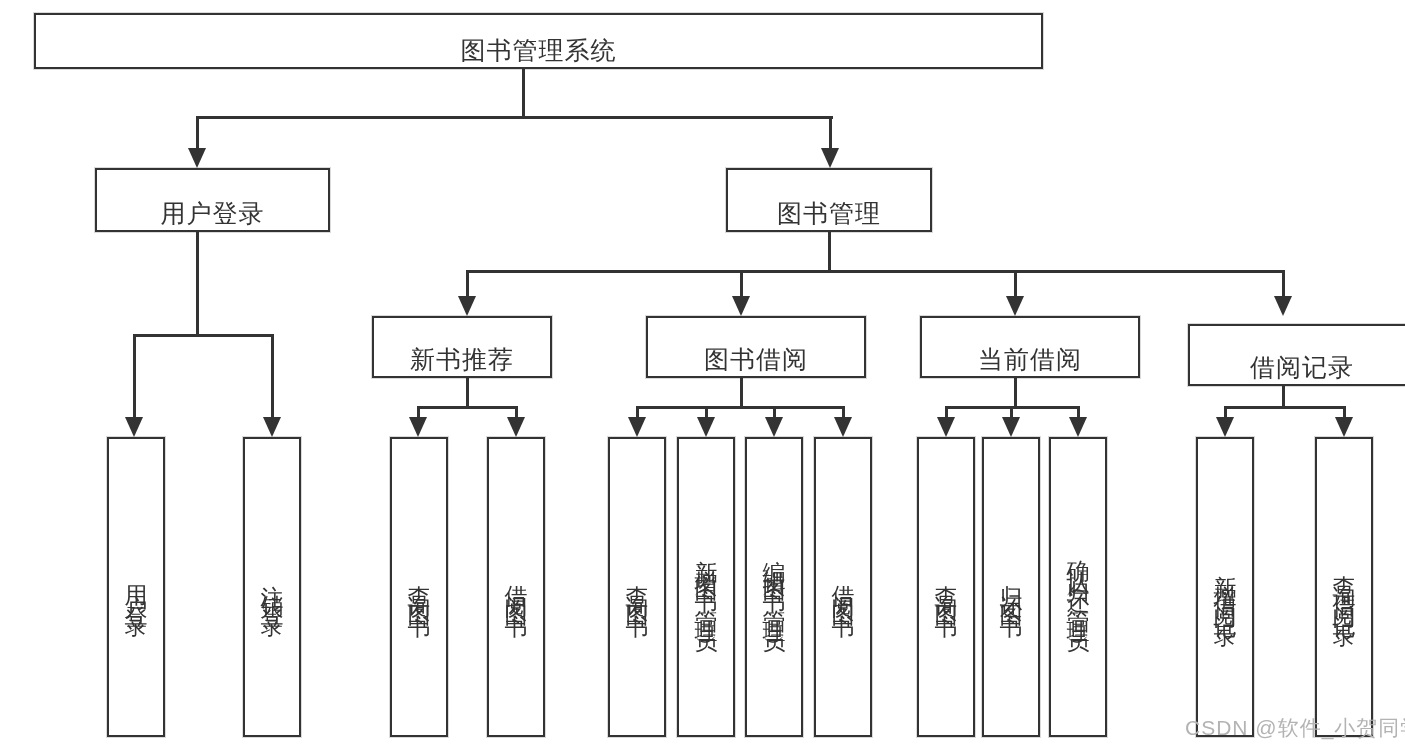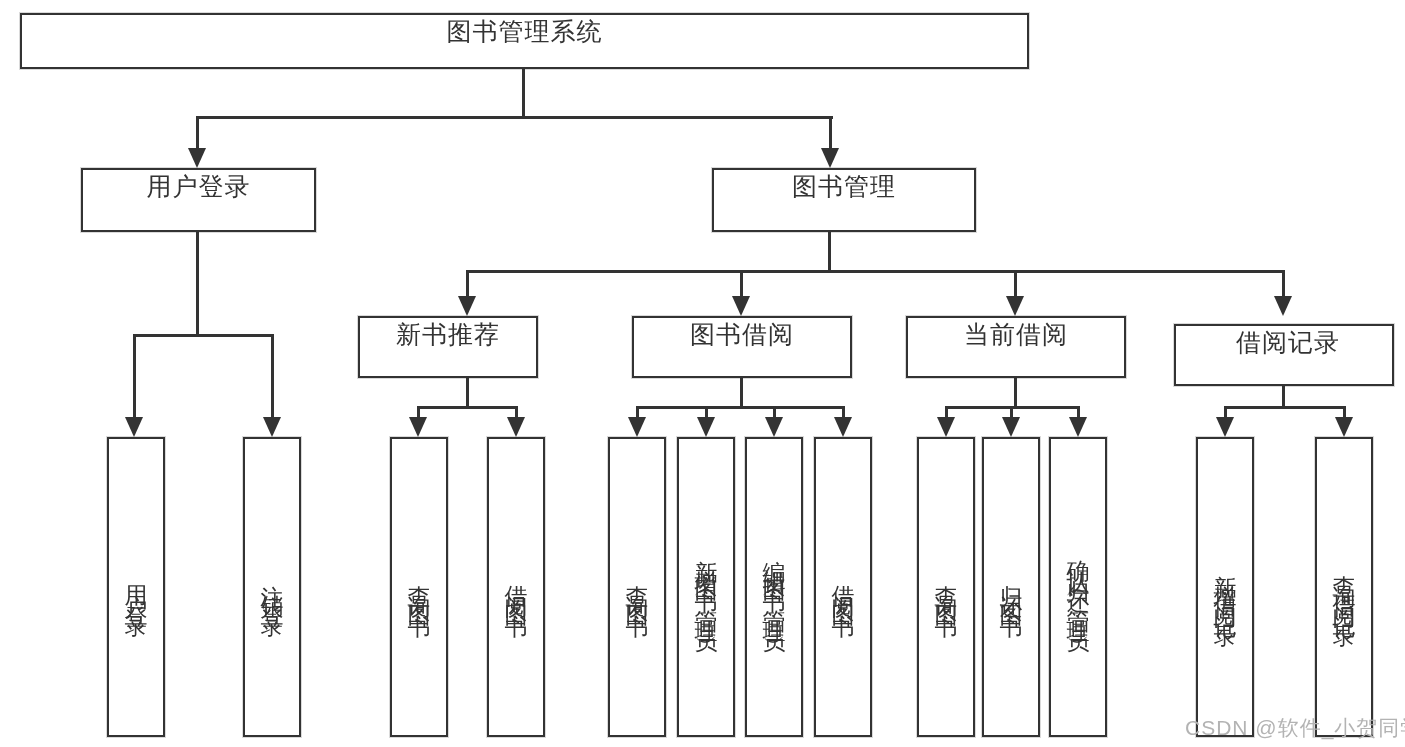--- a/index.html
+++ b/index.html
@@ -9,25 +9,26 @@
     width:1405px;height:747px;
     background:var(--box-bg,#ffffff);
     font-family:"Liberation Sans","DejaVu Sans",sans-serif;
     overflow:hidden;
   }
   .node{
     position:absolute;
     border:2px solid var(--box-border,#333333);
     background:var(--box-bg,#ffffff);
     box-shadow:0 0 0 1px rgba(51,51,51,0.18);
-    display:flex;align-items:flex-start;justify-content:center;
+    display:flex;align-items:flex-end;justify-content:center;
     color:var(--text,#333333);
     font-size:25px;
     letter-spacing:1px;
     z-index:2;
+    margin-left:14px;
   }
   .leaf{
     position:absolute;
     top:437px;height:300px;width:58px;
     border:2px solid var(--box-border,#333333);
     background:var(--box-bg,#ffffff);
     box-shadow:0 0 0 1px rgba(51,51,51,0.18);
     display:flex;align-items:center;justify-content:center;
     color:var(--text,#333333);
     font-size:23px;
@@ -69,21 +70,21 @@
   <div class="vl" style="left:522px;top:69px;height:49px;"></div>
   <div class="hl" style="left:196px;top:116px;width:637px;"></div>
   <div class="vl" style="left:196px;top:116px;height:34px;"></div>
   <div class="arrow" style="left:188px;top:148px;"></div>
   <div class="vl" style="left:829px;top:116px;height:34px;"></div>
   <div class="arrow" style="left:821px;top:148px;"></div>
 
   <div class="node" style="left:81px;top:168px;width:235px;height:64px;">
     <span>用户登录</span>
   </div>
-  <div class="node" style="left:712px;top:168px;width:264px;height:64px;">
+  <div class="node" style="left:712px;top:168px;width:206px;height:64px;">
     <span>图书管理</span>
   </div>
 
   <div class="vl" style="left:196px;top:232px;height:104px;"></div>
   <div class="hl" style="left:133px;top:334px;width:141px;"></div>
   <div class="vl" style="left:133px;top:334px;height:84px;"></div>
   <div class="arrow" style="left:125px;top:417px;"></div>
   <div class="vl" style="left:271px;top:334px;height:84px;"></div>
   <div class="arrow" style="left:263px;top:417px;"></div>
 

